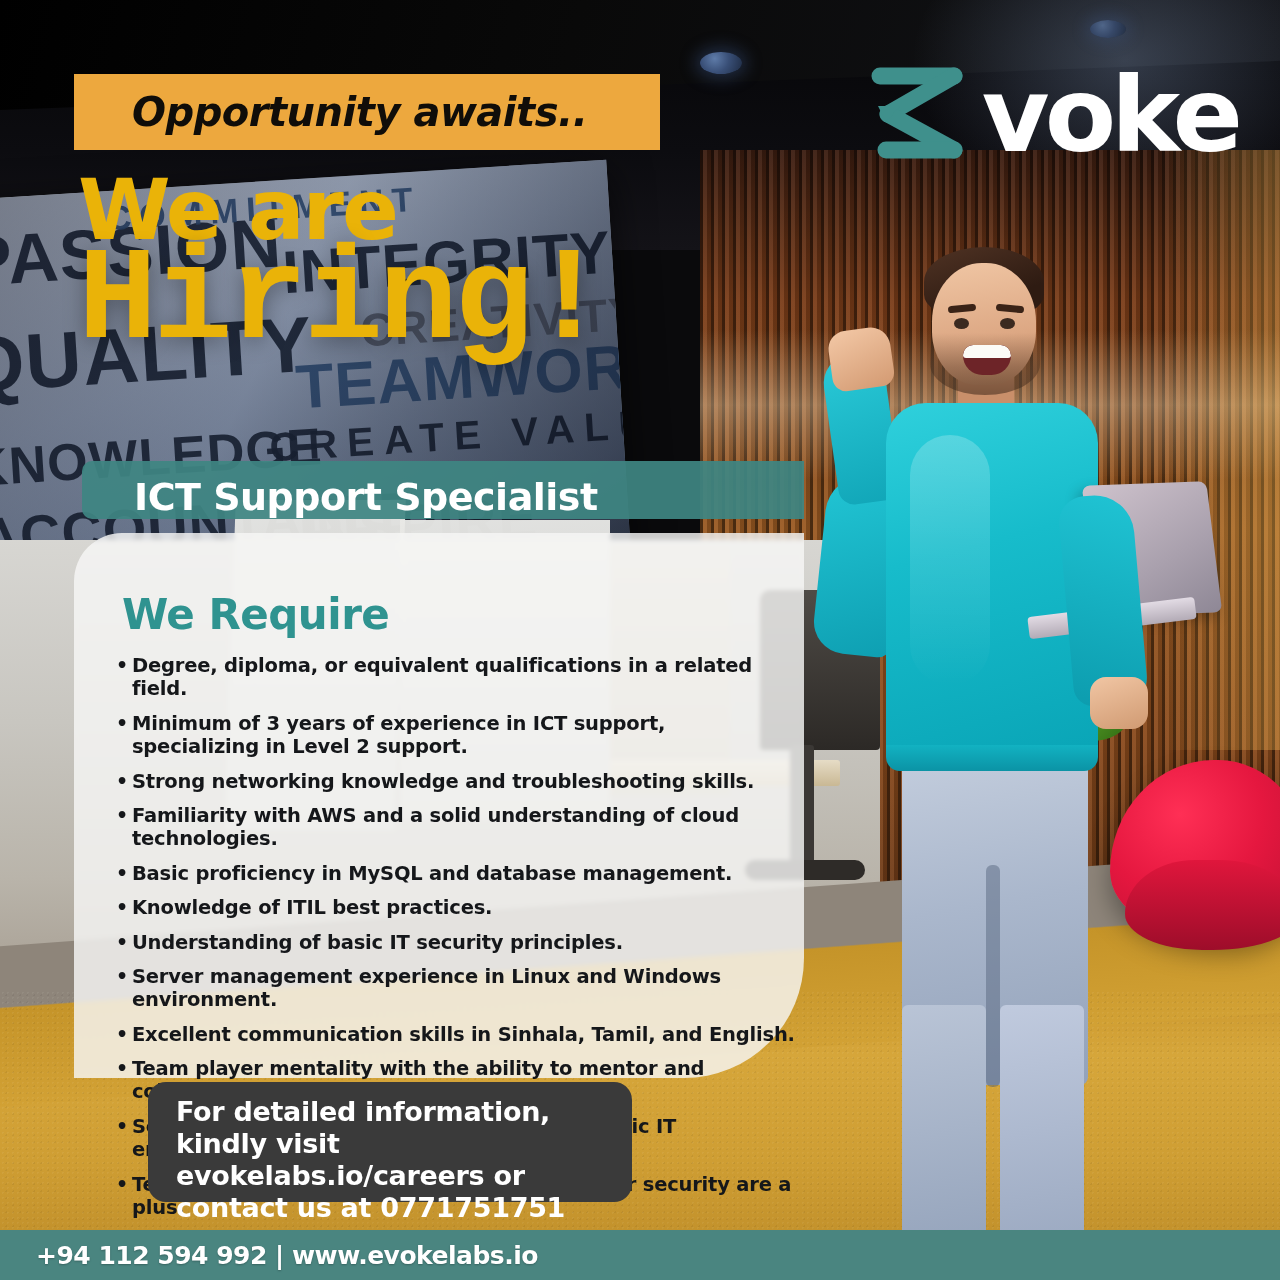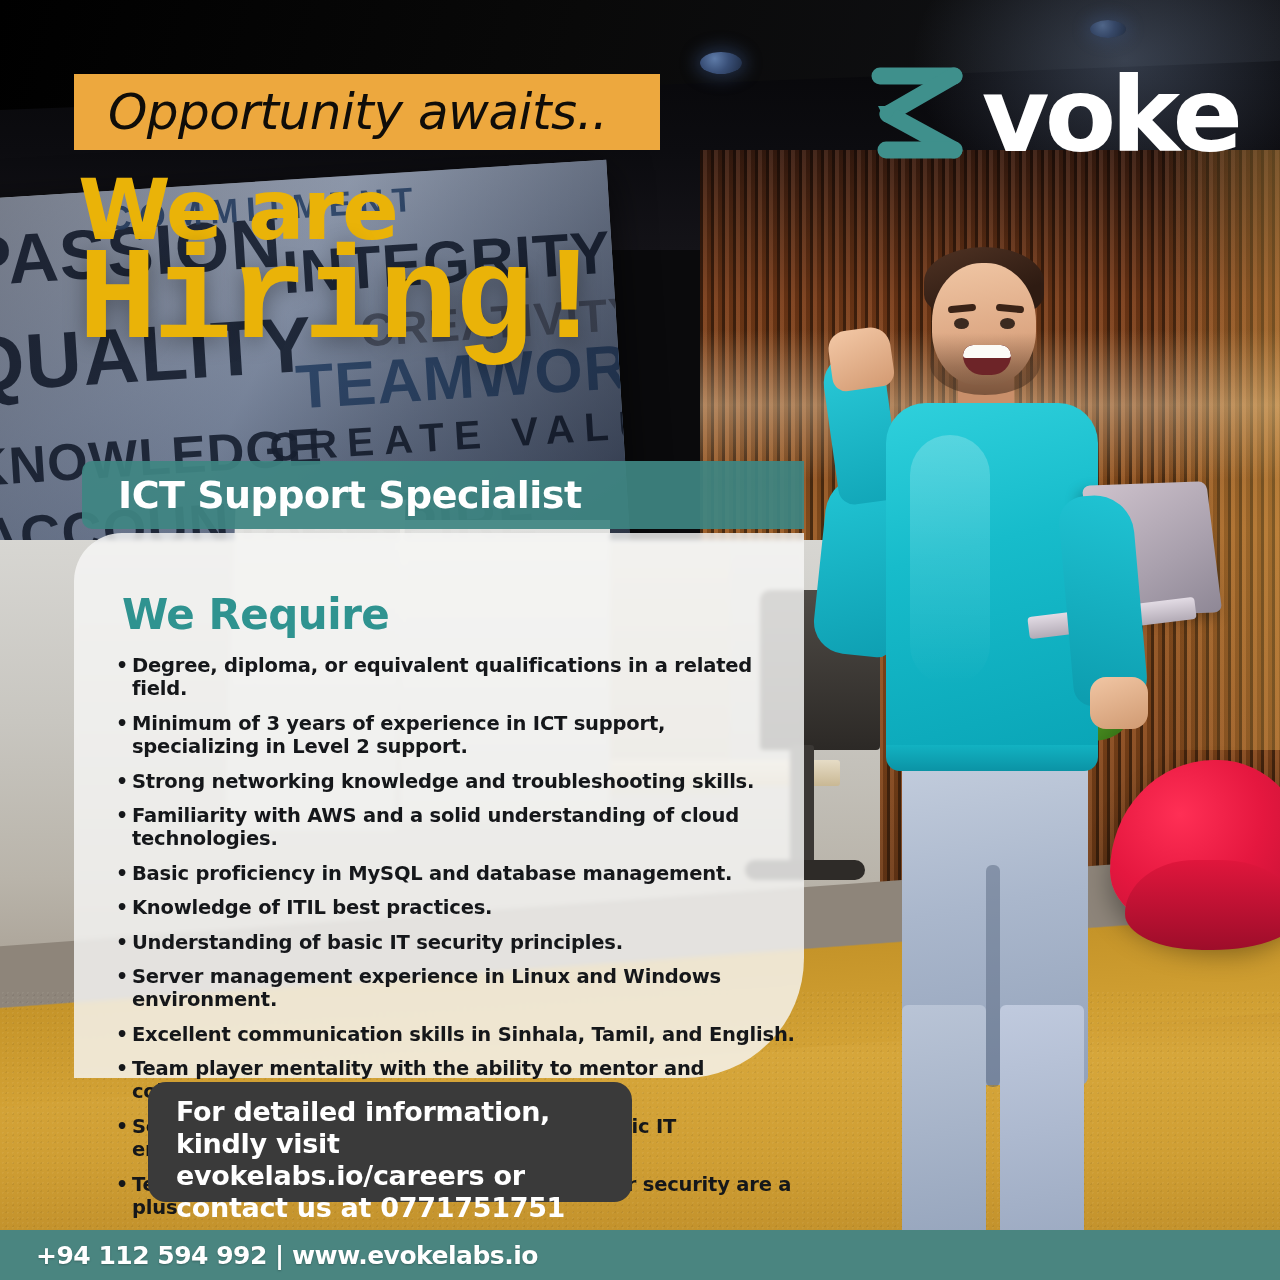--- a/index.html
+++ b/index.html
@@ -196,40 +196,40 @@
          box-shadow:0 5px 10px rgba(0,0,0,.25);}
   .shoe.l{ left:96px; top:1020px; }
   .shoe.r{ left:214px; top:1015px; }
 
   
   .opp-banner{
     position:absolute; left:74px; top:74px; width:586px; height:76px;
     background:#eda83e; display:flex; align-items:center; padding-left:34px;
   }
   .opp-banner span{
-    font-style:italic; font-weight:400; font-size:50px; color:#100d09;
-    letter-spacing:-.5px; font-family:"DejaVu Sans", sans-serif;
+    font-style:italic; font-weight:700; font-size:40px; color:#100d09;
+    letter-spacing:-.5px; font-family:"DejaVu Sans", sans-serif;margin-left:24px;
   }
 
   .logo{ position:absolute; right:42px; top:62px; display:flex; align-items:center; gap:6px; }
   .logo-mark{ width:110px; height:108px; }
   .logo-word{ font-size:104px; font-weight:700; color:#fff; letter-spacing:-5px;
               line-height:.86; font-family:"DejaVu Sans", sans-serif;}
 
   .hiring{ position:absolute; left:78px; top:172px; color:#eab308; }
   .hiring .l1{ font-size:84px; font-weight:700; line-height:.92; letter-spacing:-2px;
                font-family:"DejaVu Sans", sans-serif; }
   .hiring .l2{ font-size:132px; font-weight:700; line-height:.9; letter-spacing:-4px;
                margin-top:-6px; font-family:Liberation Mono, monospace;
                text-shadow:0 4px 22px rgba(0,0,0,.35);}
 
   .role-banner{
-    position:absolute; left:82px; top:461px; width:722px; height:68px;
+    position:absolute; left:82px; top:461px; width:722px; height:58px;
     background:rgba(62,133,130,.93); border-radius:10px 0 0 10px;
-    display:flex; align-items:center; padding-left:36px;
+    display:flex; align-items:flex-end; padding-left:52px;
   }
   .role-banner span{ color:#fff; font-size:38px; font-weight:700; letter-spacing:-.5px;
                      font-family:"DejaVu Sans", sans-serif; }
 
   .panel{
     position:absolute; left:74px; top:533px; width:730px; height:545px;
     background:rgba(247,247,245,.82);
     border-radius:48px 0 120px 0;
     backdrop-filter:blur(2px);
   }

